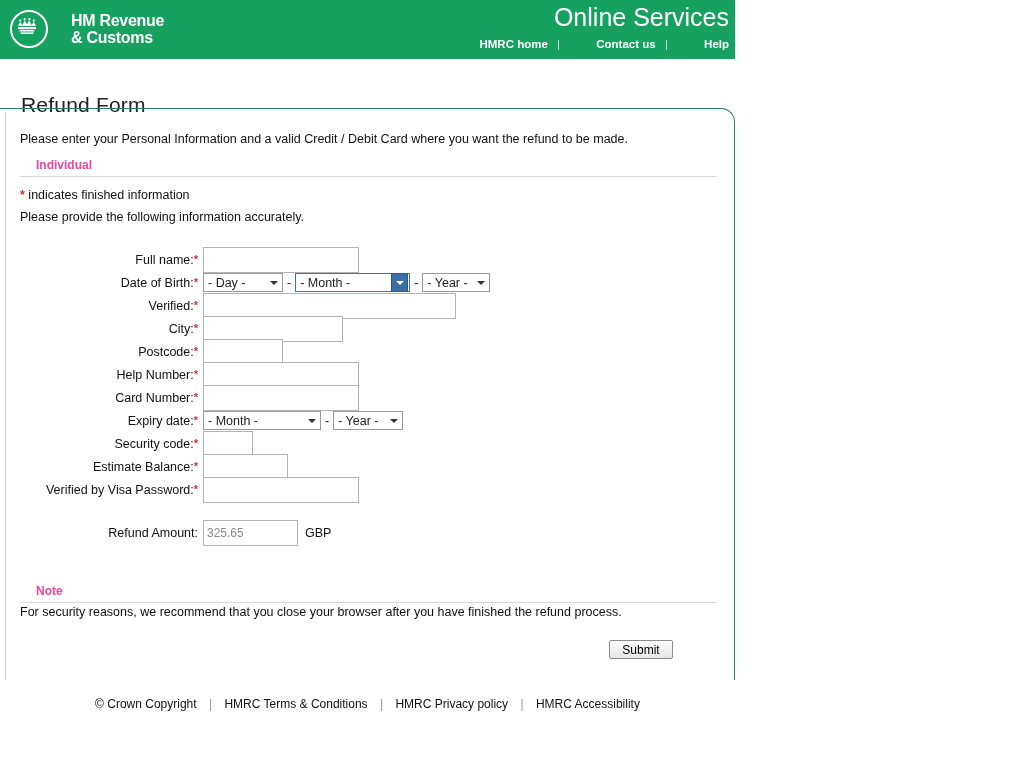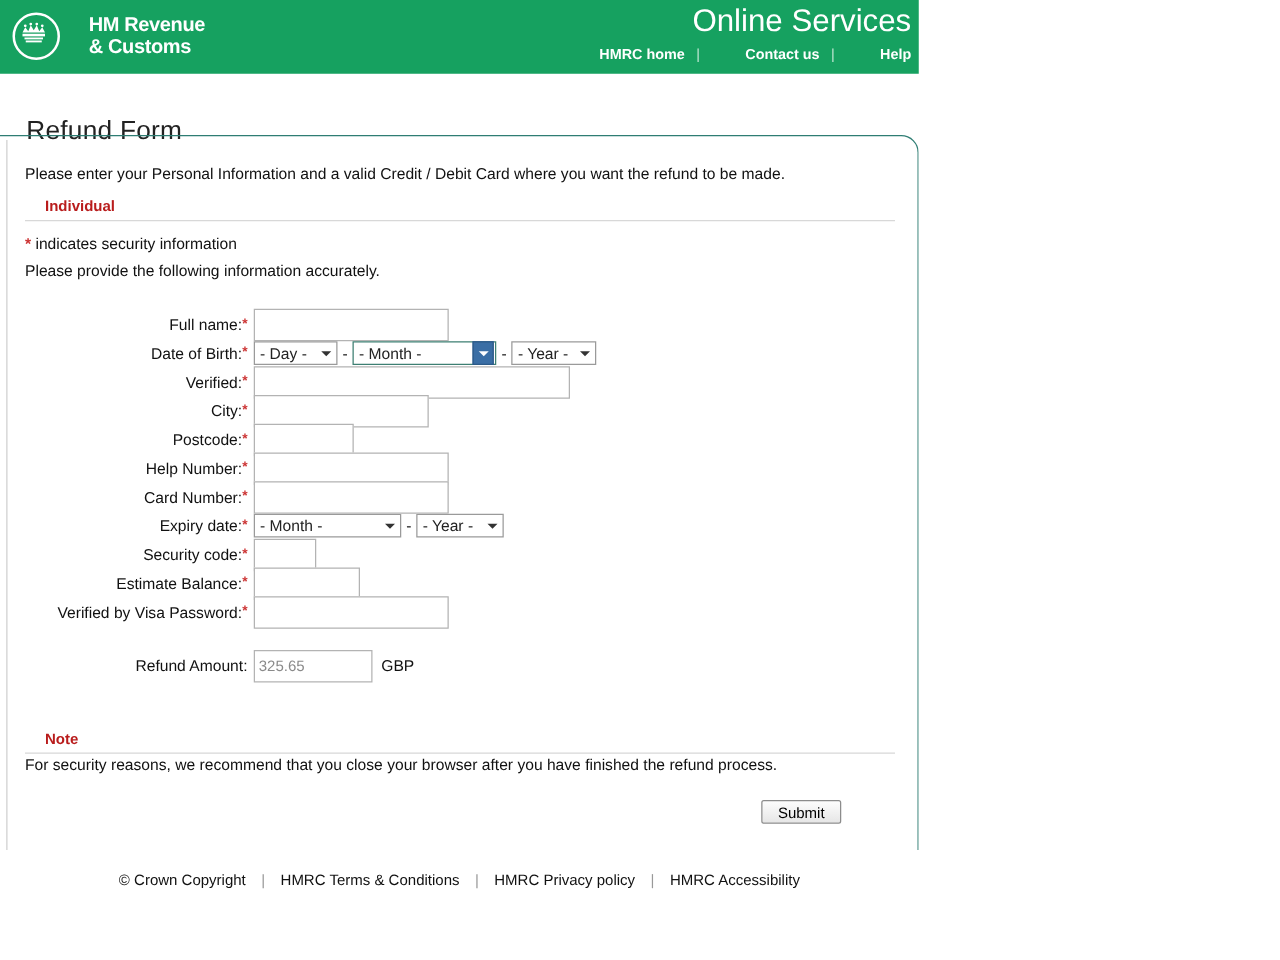--- a/index.html
+++ b/index.html
@@ -119,21 +119,21 @@
     left: 20px;
     top: 132px;
     font-size: 12.5px;
     color: #111111;
   }
   .section-head {
     position: absolute;
     left: 20px;
     font-size: 12px;
     font-weight: bold;
-    color: #b91c1c;
+    color: #ec4899;
     padding-left: 16px;
   }
   #individual-head { top: 158px; }
   .section-rule {
     position: absolute;
     left: 20px;
     width: 696px;
     height: 1px;
     background: #d8d8d8;
   }
@@ -244,21 +244,21 @@
   .sel.focused {
     border: 1px solid #3d7f72;
   }
   .sel.focused .arrow-btn {
     background: #3a6ea5;
     border: 1px solid #2c5party;
     border: 1px solid #2c5a88;
   }
   .sel.focused .caret { border-top-color: #ffffff; }
 
-  .sel-day   { width: 67px; }
+  .sel-day   { width: 80px; }
   .sel-month { width: 115px; }
   .sel-year  { width: 68px; }
   .sel-exp-month { width: 118px; }
   .sel-exp-year  { width: 70px; }
 
   .dash {
     display: inline-block;
     padding: 0 4px;
     font-size: 12.5px;
     color: #111111;
@@ -353,21 +353,21 @@
 <div class="panel"></div>
 <div class="left-rule"></div>
 
 <div class="intro">Please enter your Personal Information and a valid Credit / Debit Card where you want the refund to be made.</div>
 
 <div class="section-head" id="individual-head">Individual</div>
 <div class="section-rule" id="individual-rule"></div>
 
 <div class="req-note">
   <span class="star">*</span>
-  <span>indicates security information</span>
+  <span>indicates finished information</span>
 </div>
 <div class="accurate-note">Please provide the following information accurately.</div>
 
 <div class="form-area">
 
   <div class="row">
     <div class="lbl">
       <span>Full name:</span><span class="star">*</span>
     </div>
     <div class="ctrls">

